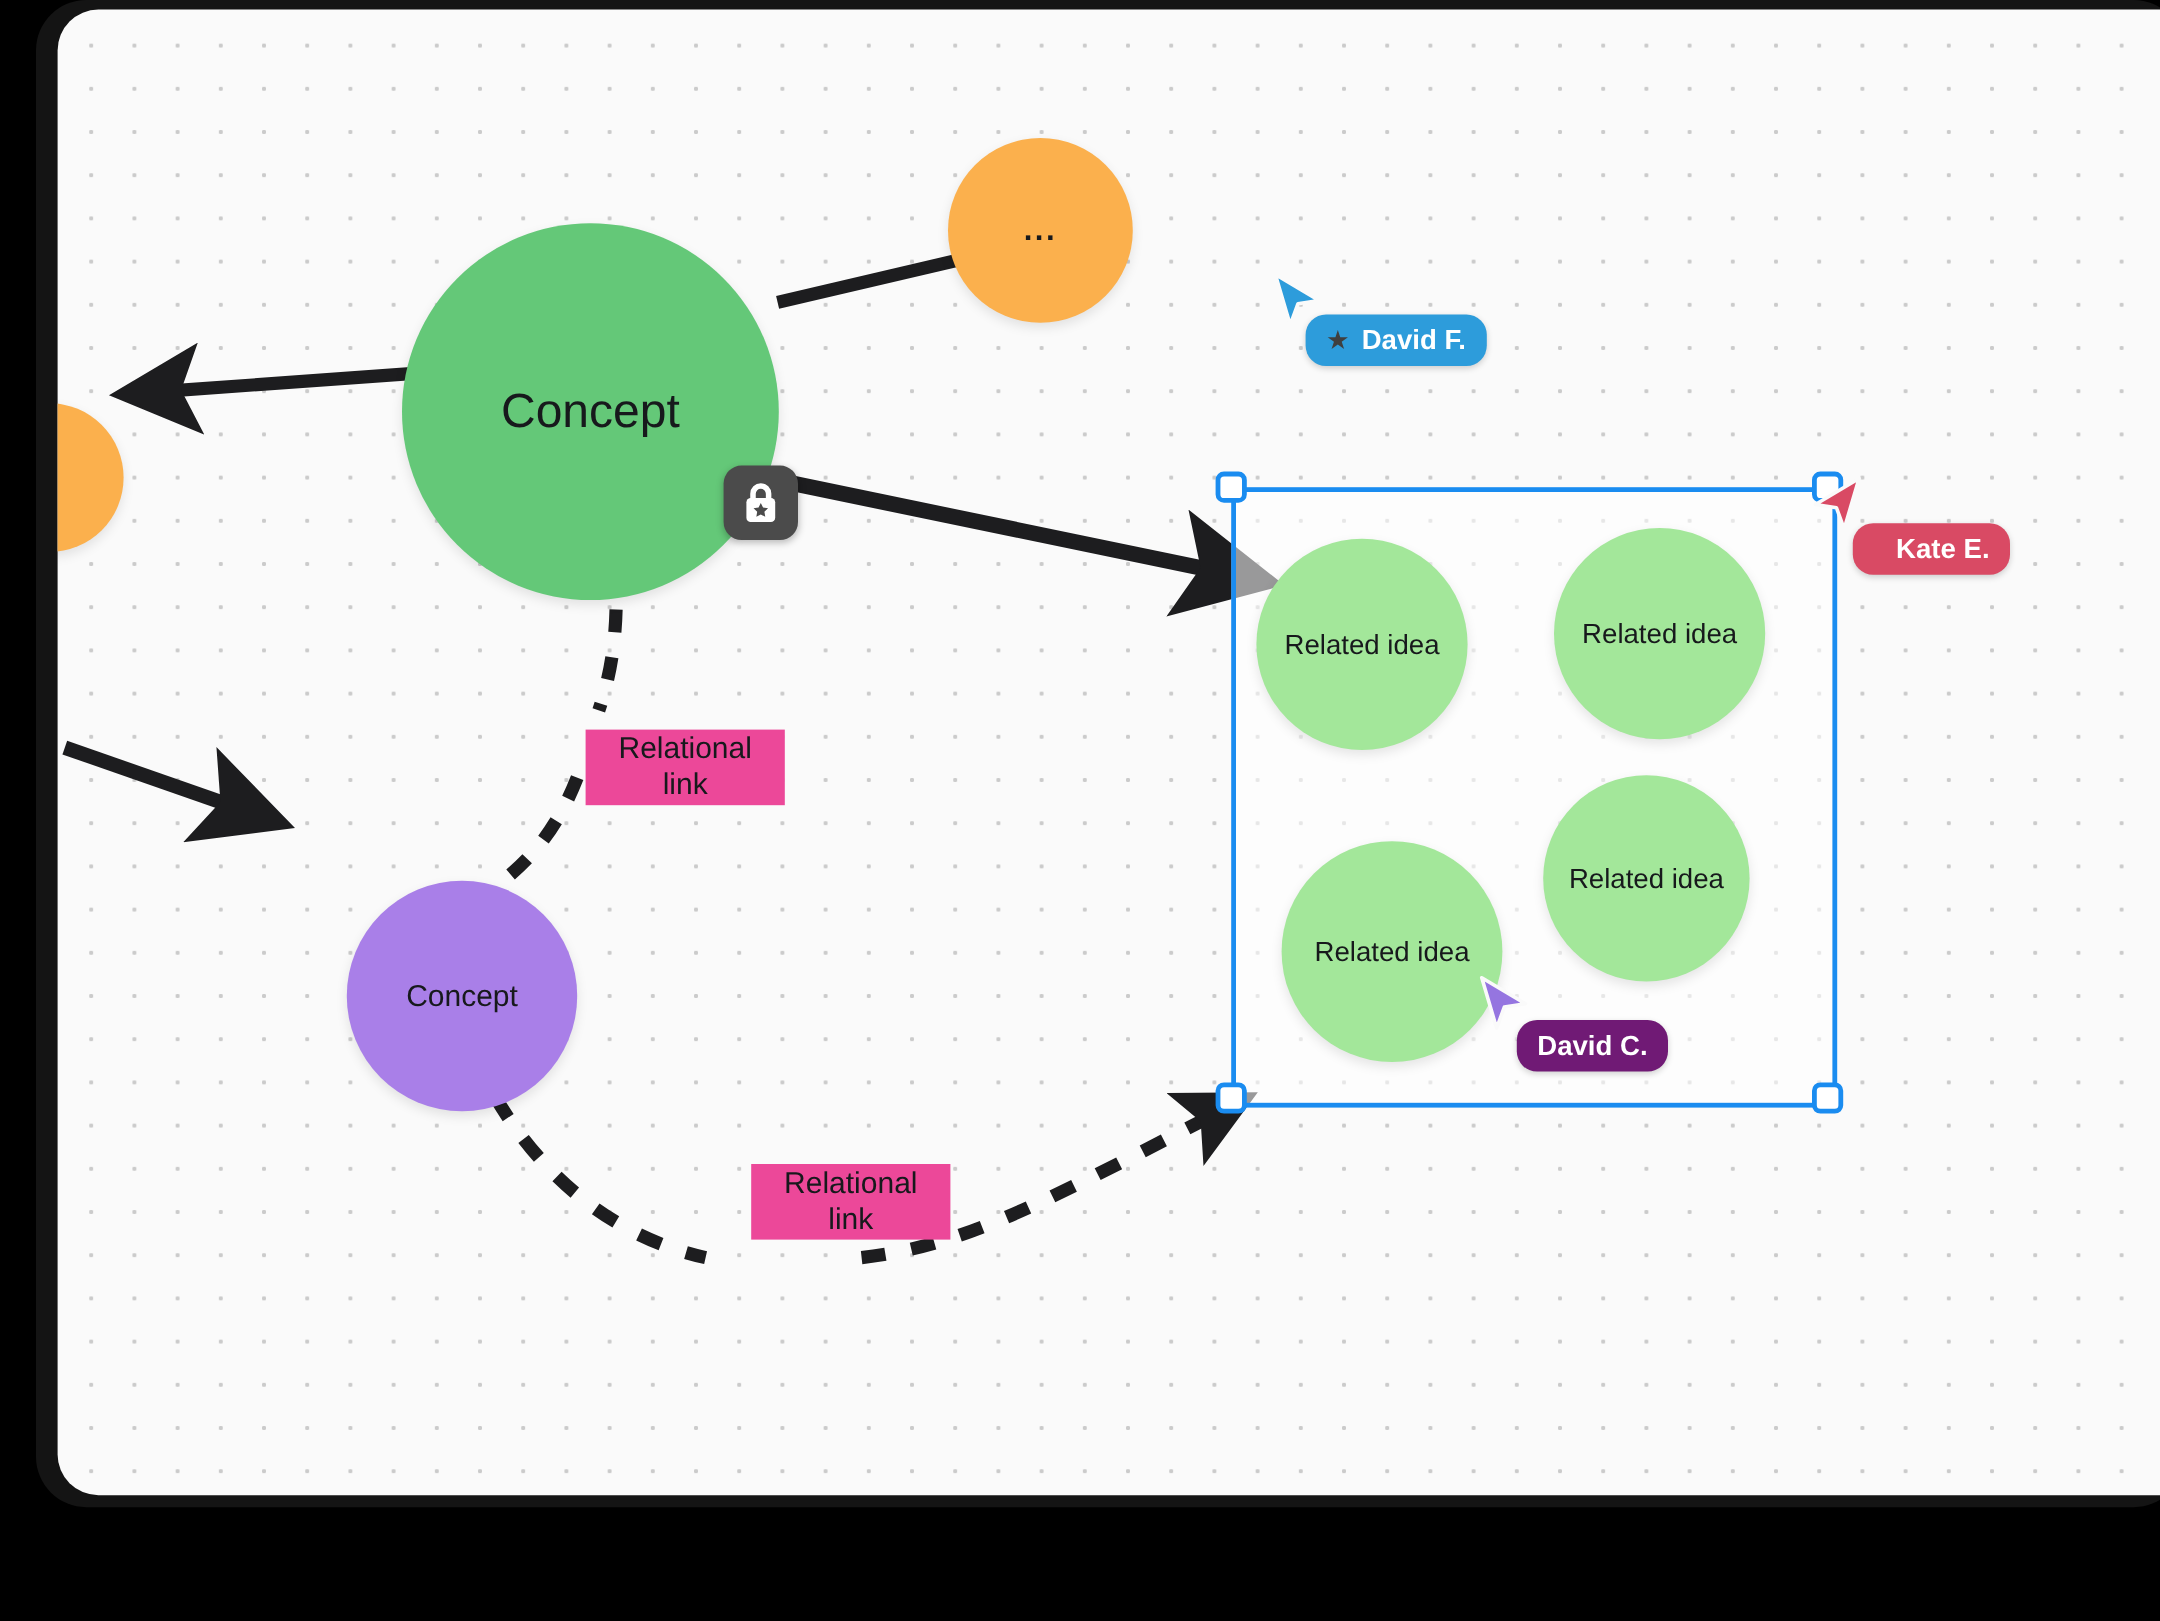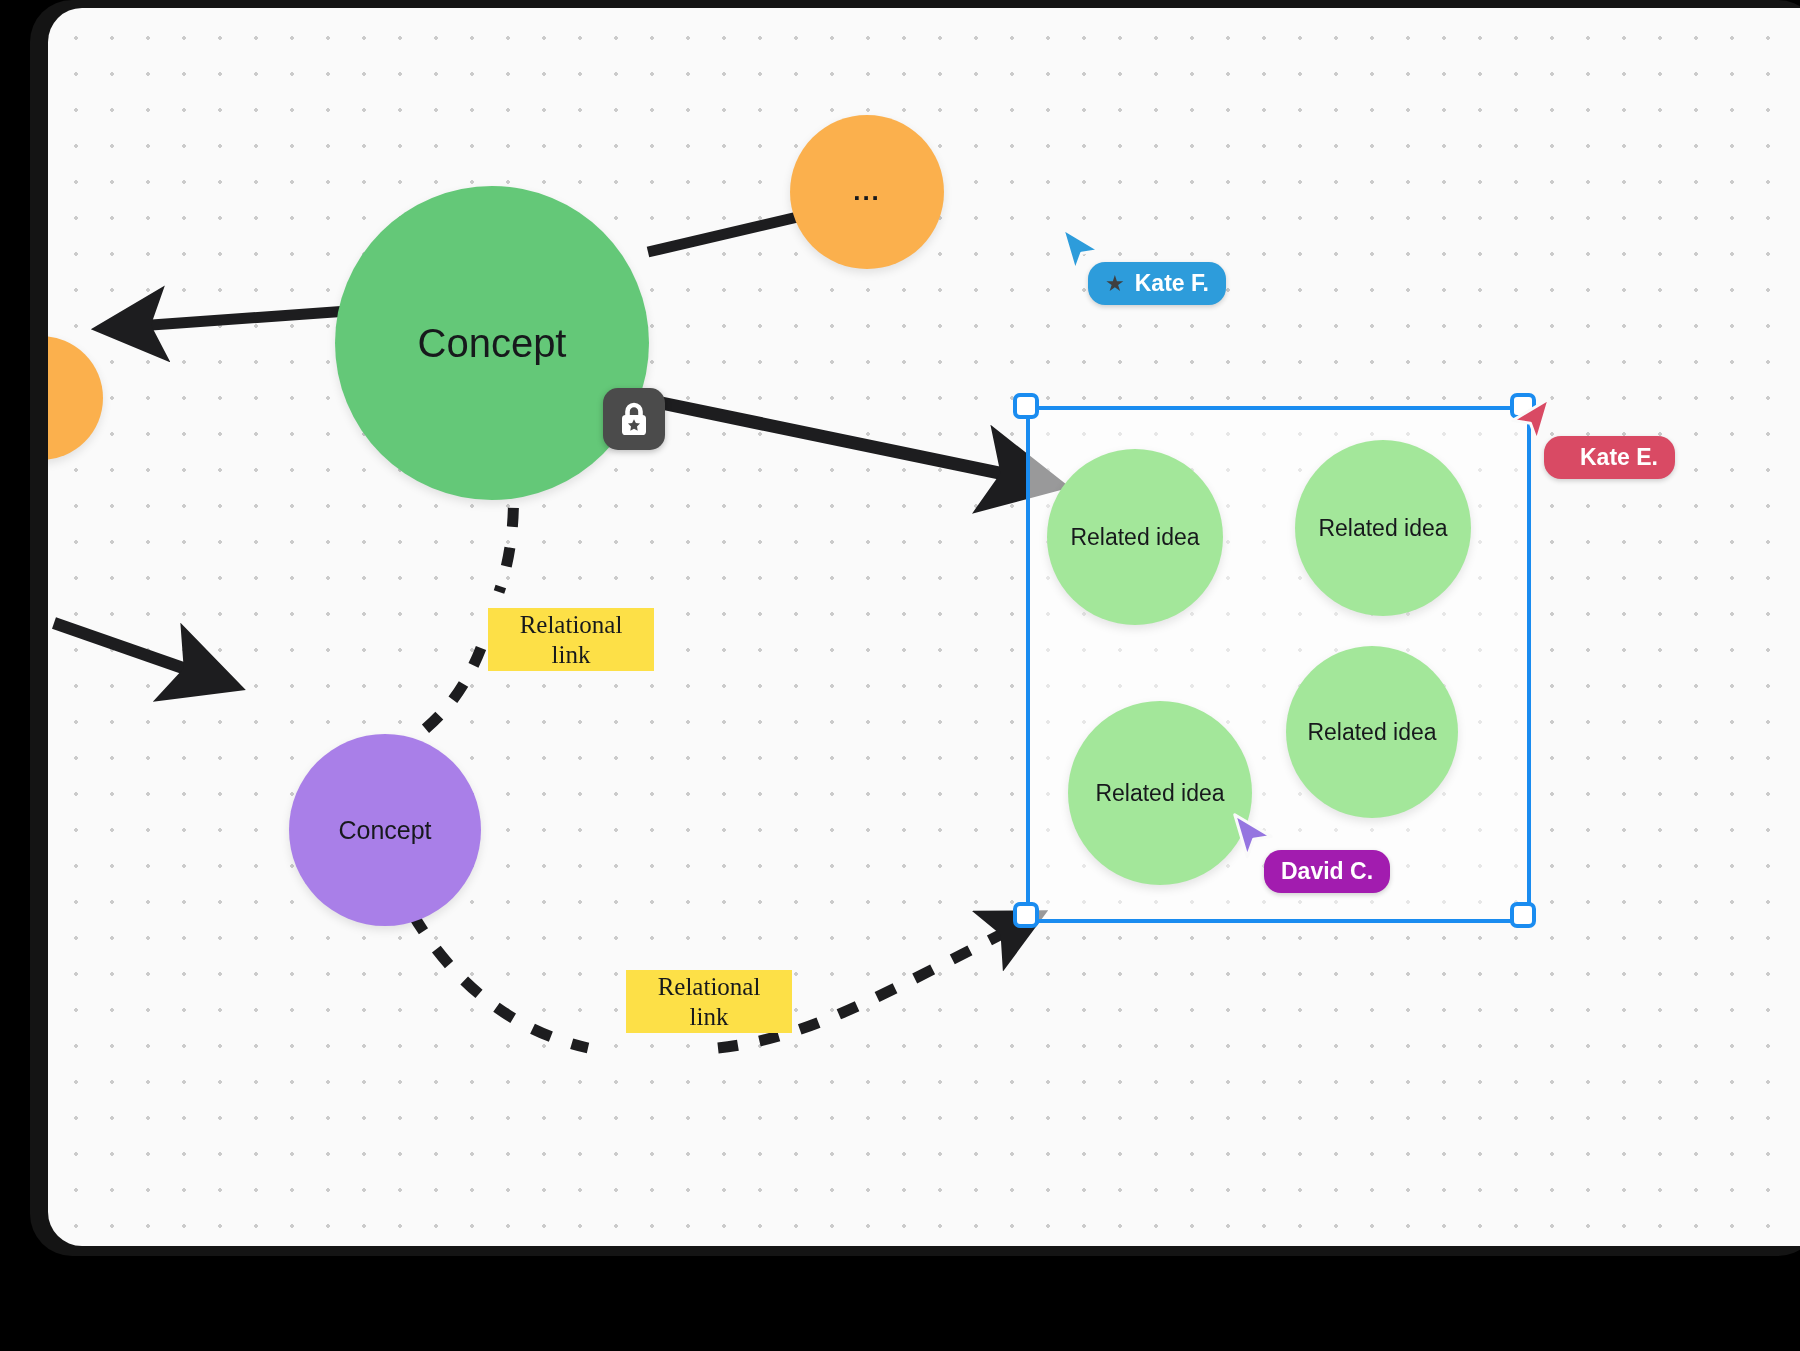--- a/index.html
+++ b/index.html
@@ -61,21 +61,21 @@
     position:absolute;border:4px solid #1a8cf0;background:rgba(255,255,255,.55);
   }
   .handle{
     position:absolute;width:26px;height:26px;border-radius:7px;
     background:#ffffff;border:4px solid #1a8cf0;box-sizing:border-box;
   }
 
   
   .edge-label{
     position:absolute;color:#17191c;font-size:25px;text-align:center;
-    line-height:1.18;background:#fde047;padding:2px 8px;white-space:pre-line;font-family:Liberation Serif, serif;
+    line-height:1.18;background:#ec4899;padding:2px 8px;white-space:pre-line;
   }
 
   
   .cursor-group{position:absolute;}
   .cursor-arrow{position:absolute;left:0;top:0;}
   .cursor-pill{
     position:absolute;display:flex;align-items:center;gap:10px;
     border-radius:17px;padding:8px 17px;color:#fff;
     font-size:23px;font-weight:700;white-space:nowrap;
     box-shadow:0 2px 5px rgba(0,0,0,.18);
@@ -163,36 +163,36 @@
 link</div>
     <div class="edge-label" style="left:578px;top:962px;width:150px;">Relational
 link</div>
 
     <div class="cursor-group" style="left:1010px;top:218px;">
       <svg class="cursor-arrow" width="48" height="56" viewBox="0 0 24 28">
         <path d="M2.4 1.4 L20.6 12.2 L11.8 13.6 L8.6 22.4 Z" fill="#2d9cdb" stroke="#fafafa" stroke-width="1.5" stroke-linejoin="round"></path>
       </svg>
       <div class="cursor-pill" style="left:30px;top:36px;background:#2d9cdb;">
         <span class="star">★</span>
-        <span>Kate F.</span>
+        <span>David F.</span>
       </div>
     </div>
 
     <div class="cursor-group" style="left:1458px;top:388px;">
       <svg class="cursor-arrow" width="48" height="56" viewBox="0 0 24 28">
         <path d="M21.6 1.4 L3.4 12.2 L12.2 13.6 L15.4 22.4 Z" fill="#d94a64" stroke="#fafafa" stroke-width="1.5" stroke-linejoin="round"></path>
       </svg>
       <div class="cursor-pill" style="left:38px;top:40px;background:#d94a64;padding-left:36px;">
         <span>Kate E.</span>
       </div>
     </div>
 
     <div class="cursor-group" style="left:1182px;top:804px;">
       <svg class="cursor-arrow" width="48" height="56" viewBox="0 0 24 28">
         <path d="M2.4 1.4 L20.6 12.2 L11.8 13.6 L8.6 22.4 Z" fill="#9575e0" stroke="#fafafa" stroke-width="1.5" stroke-linejoin="round"></path>
       </svg>
-      <div class="cursor-pill" style="left:34px;top:38px;background:#a21caf;">
+      <div class="cursor-pill" style="left:34px;top:38px;background:#701a75;">
         <span>David C.</span>
       </div>
     </div>
 
   </div>
 </div>
 
 </body></html>

